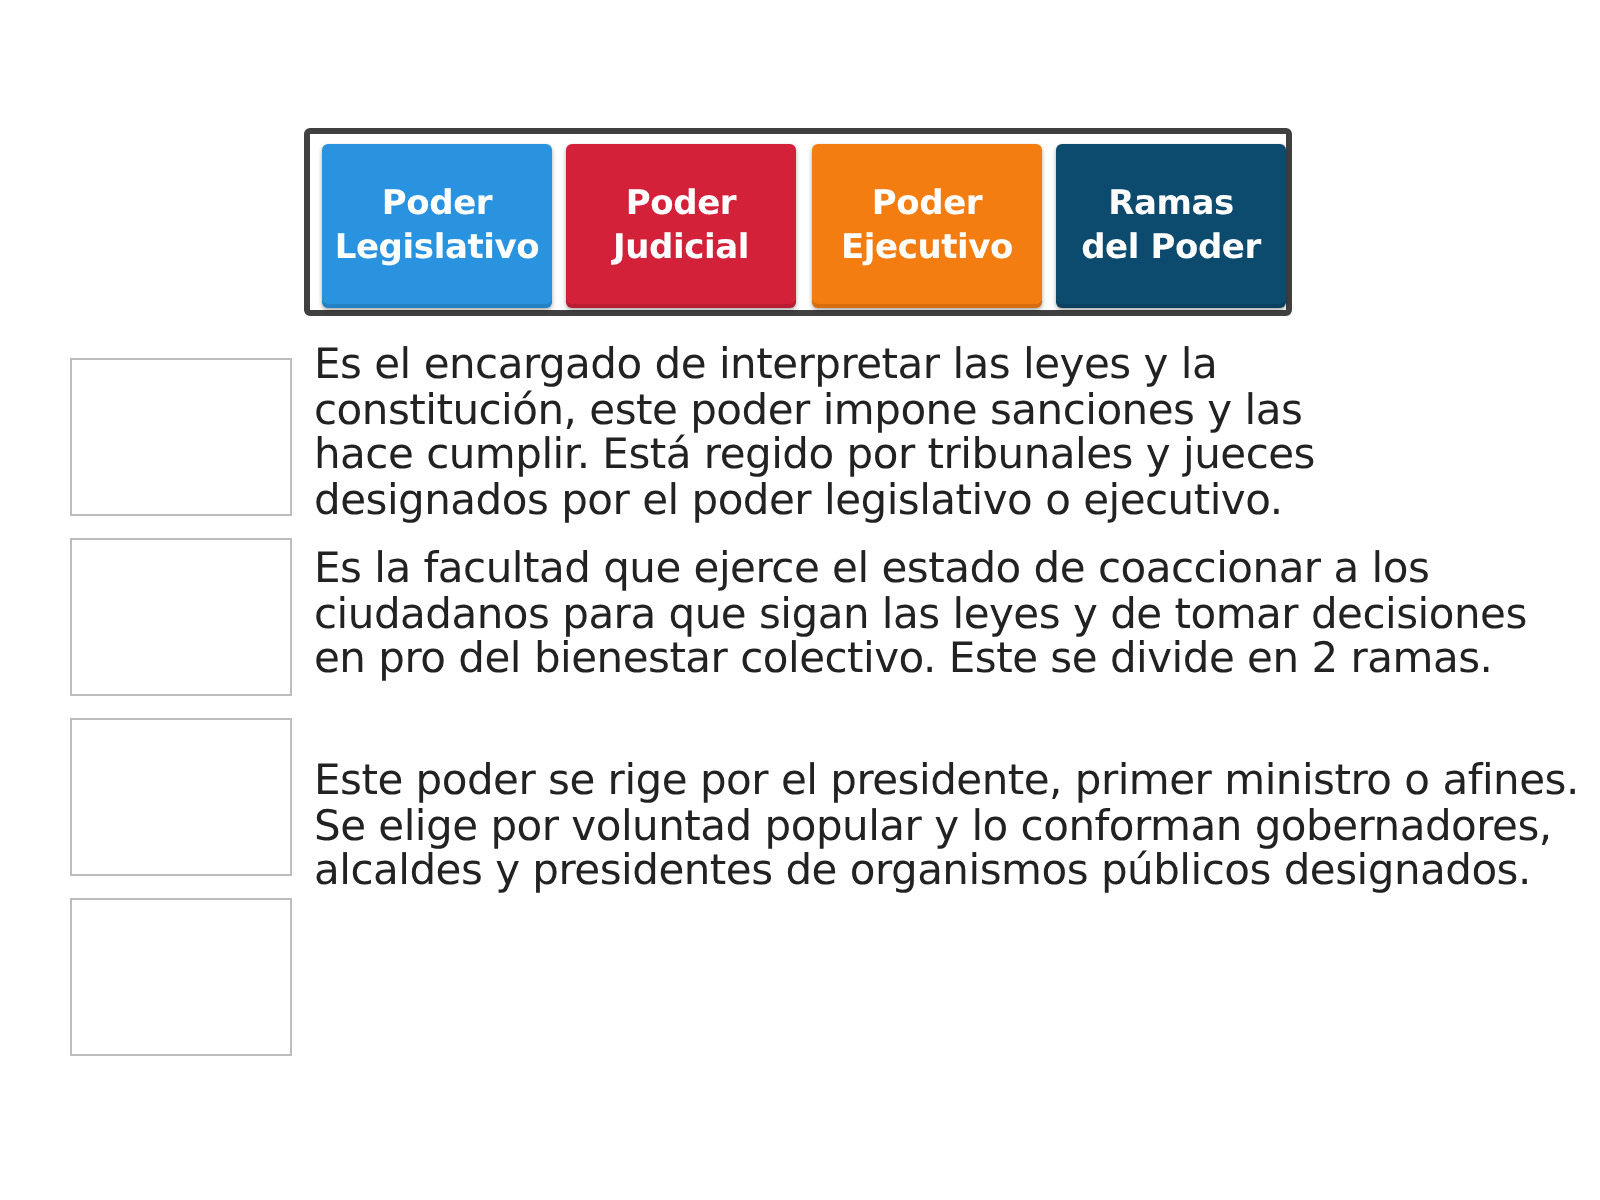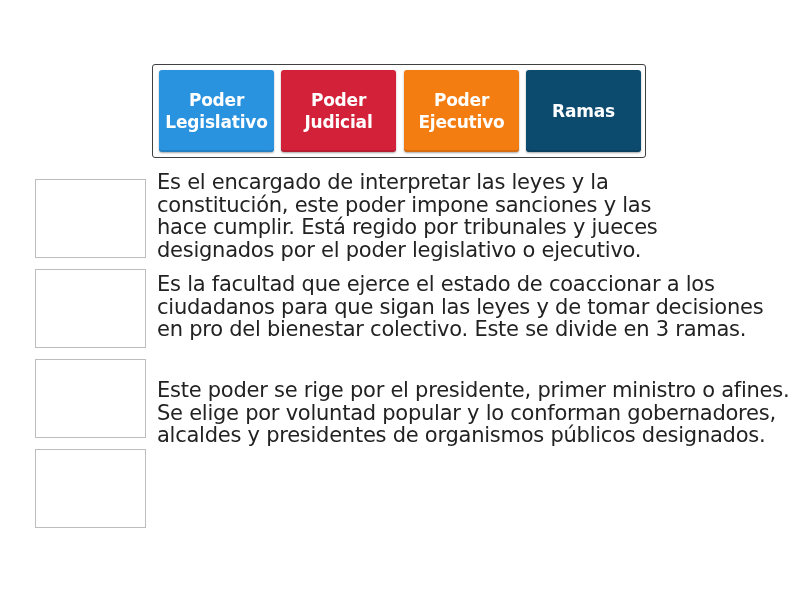--- a/index.html
+++ b/index.html
@@ -12,21 +12,21 @@
       font-family: "DejaVu Sans", "Liberation Sans", sans-serif;
     }
     .stage { position: relative; width: 800px; height: 600px; }
 
     .tile-tray {
       position: absolute;
       left: 152px;
       top: 64px;
       width: 494px;
       height: 94px;
-      border: 1px solid #404040;
+      border: 3px solid #404040;
       border-radius: 3px;
       background: #ffffff;
       box-sizing: border-box;
     }
     .tile {
       position: absolute;
       top: 5px;
       width: 115px;
       height: 82px;
       border-radius: 3px;
@@ -86,34 +86,35 @@
     </div>
     <div class="tile" style="left:251px; background:#f47d12;">
       <div>
         <span>Poder</span>
         <span>Ejecutivo</span>
       </div>
     </div>
     <div class="tile" style="left:373px; background:#0c4a6e;">
       <div>
         <span>Ramas</span>
+        <span>del Poder</span>
       </div>
     </div>
   </div>
 
   <div class="drop-box" style="top:179px;"></div>
   <div class="desc" style="top:171px;">Es el encargado de interpretar las leyes y la
 constitución, este poder impone sanciones y las
 hace cumplir. Está regido por tribunales y jueces
 designados por el poder legislativo o ejecutivo.</div>
 
   <div class="drop-box" style="top:269px;"></div>
   <div class="desc" style="top:273px;">Es la facultad que ejerce el estado de coaccionar a los
 ciudadanos para que sigan las leyes y de tomar decisiones
-en pro del bienestar colectivo. Este se divide en 3 ramas.</div>
+en pro del bienestar colectivo. Este se divide en 2 ramas.</div>
 
   <div class="drop-box" style="top:359px;"></div>
   <div class="desc" style="top:379px;">Este poder se rige por el presidente, primer ministro o afines.
 Se elige por voluntad popular y lo conforman gobernadores,
 alcaldes y presidentes de organismos públicos designados.</div>
 
   <div class="drop-box" style="top:449px;"></div>
 
 </div>
 

